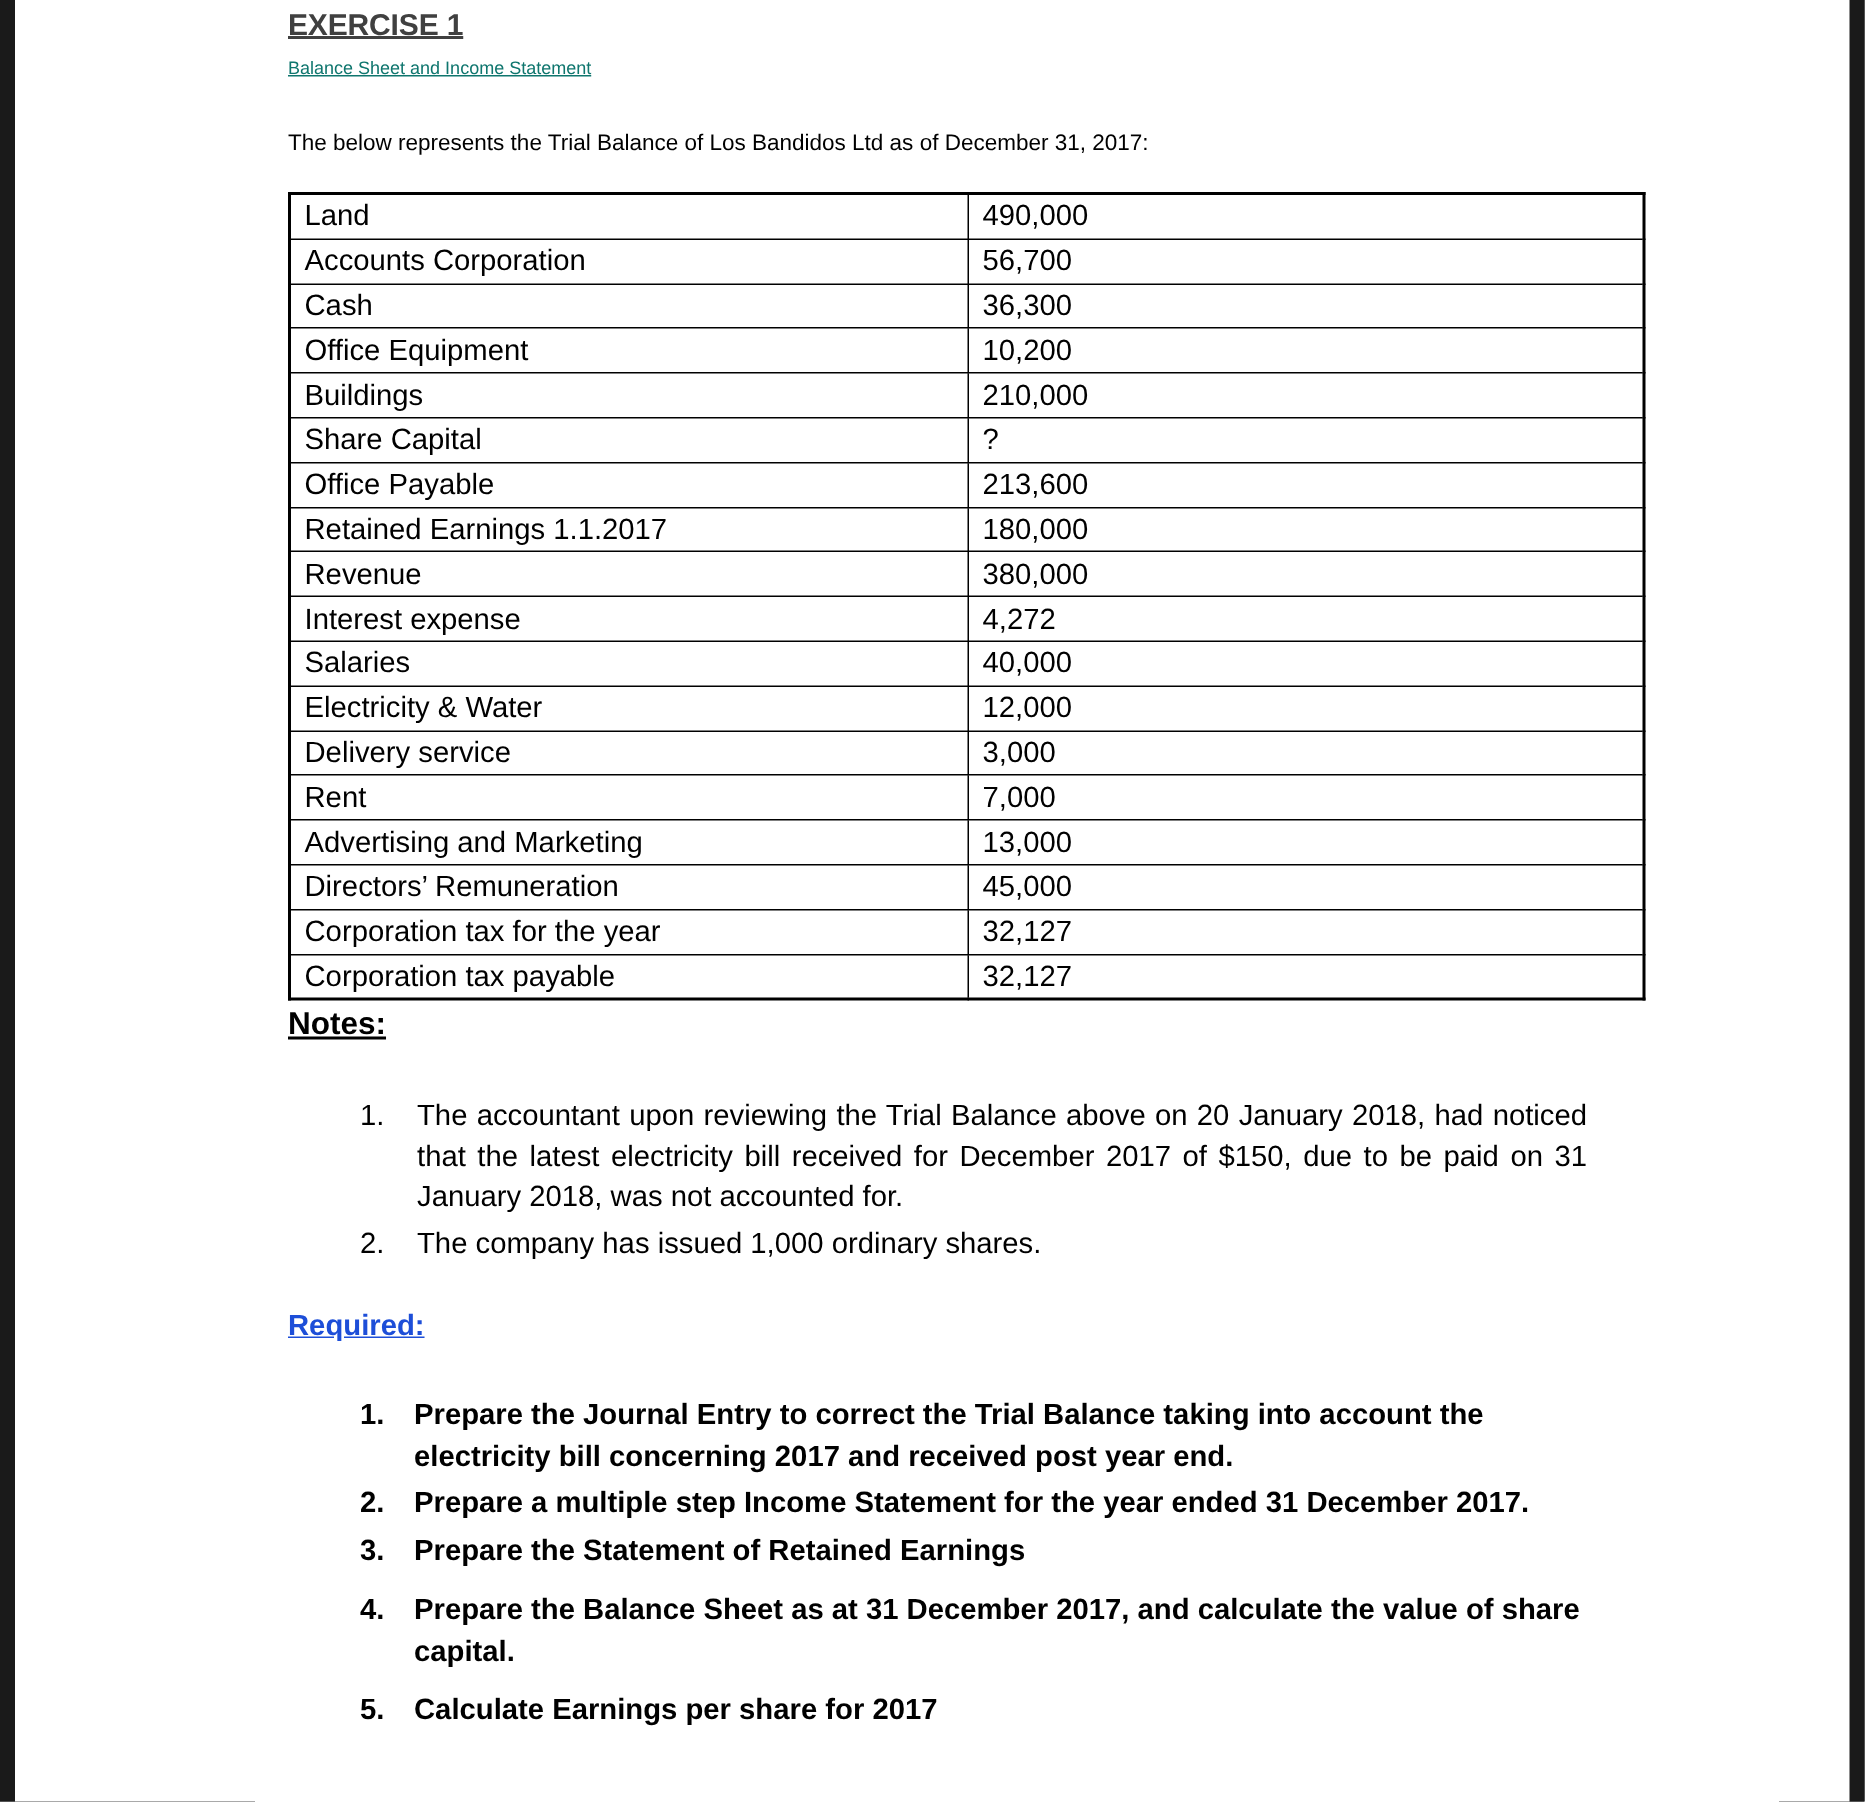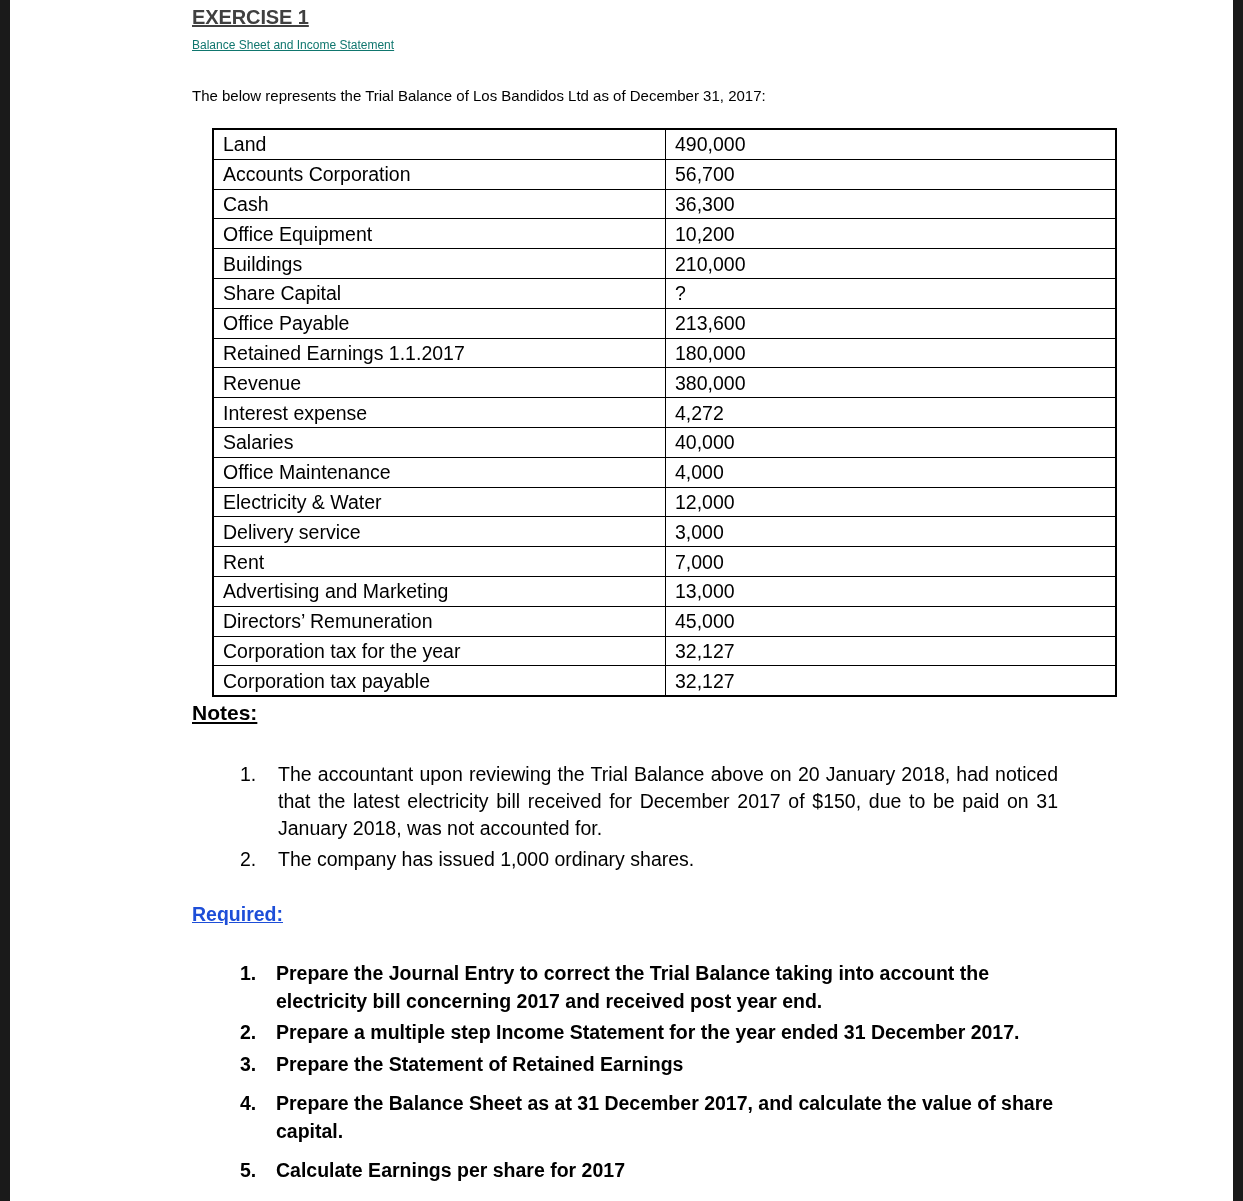--- a/index.html
+++ b/index.html
@@ -53,21 +53,20 @@
     padding-top: 23px;
     padding-bottom: 19px;
     color: #000;
     white-space: nowrap;
   }
   table.tb {
     border-collapse: collapse;
     width: 882px;
     table-layout: fixed;
     border: 2px solid #000;
-    margin-left: 20px;
   }
   table.tb td {
     border: 1px solid #000;
     height: 28.8px;
     padding: 0 0 0 9px;
     font-size: 19.5px;
     line-height: 20px;
     color: #000;
     vertical-align: middle;
     overflow: hidden;
@@ -193,24 +192,20 @@
         </tr>
         <tr>
           <td class="c-acct">Interest expense</td>
           <td class="c-amt">4,272</td>
         </tr>
         <tr>
           <td class="c-acct">Salaries</td>
           <td class="c-amt">40,000</td>
         </tr>
         <tr>
-          <td class="c-acct">Office Maintenance</td>
-          <td class="c-amt">4,000</td>
-        </tr>
-        <tr>
           <td class="c-acct">Electricity &amp; Water</td>
           <td class="c-amt">12,000</td>
         </tr>
         <tr>
           <td class="c-acct">Delivery service</td>
           <td class="c-amt">3,000</td>
         </tr>
         <tr>
           <td class="c-acct">Rent</td>
           <td class="c-amt">7,000</td>

